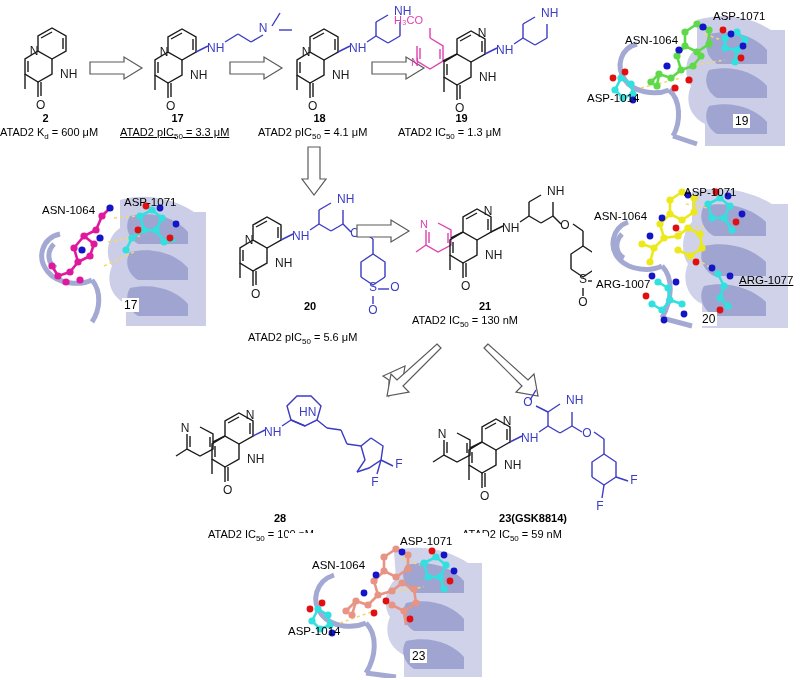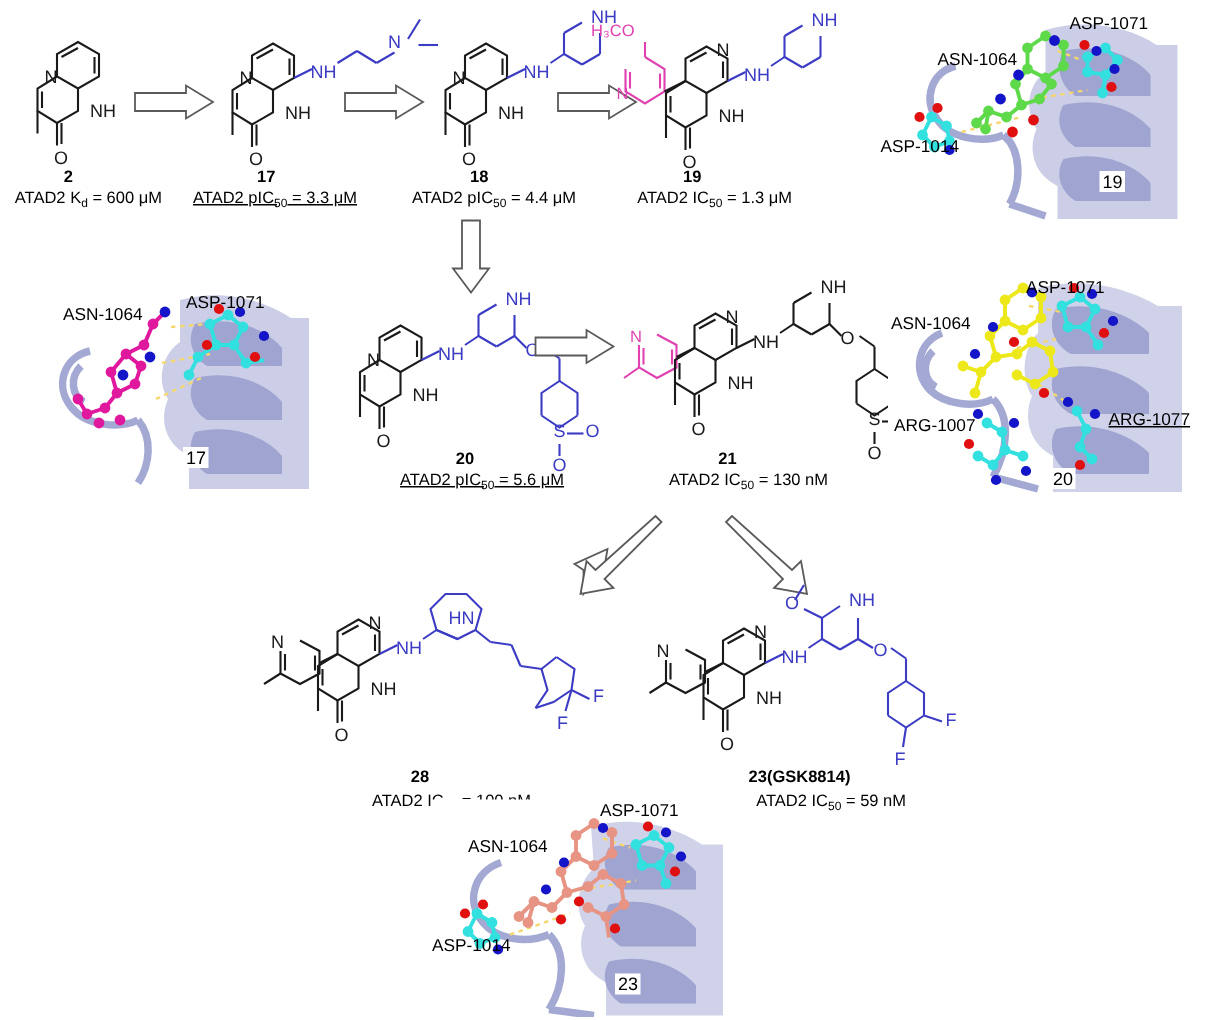--- a/index.html
+++ b/index.html
@@ -12,21 +12,21 @@
     font-family: "Liberation Sans", sans-serif;
     overflow: hidden;
     color: #000;
   }
   .abs { position: absolute; }
   .cmpd-label {
     font-size: 11px; font-weight: bold; text-align: center;
     white-space: nowrap;
   }
   .activity {
-    font-size: 11px; text-align: right; white-space: nowrap;
+    font-size: 11px; text-align: left; white-space: nowrap;
   }
   .activity sub, .cmpd-label sub { font-size: 8px; }
   svg { display: block; overflow: visible; }
   .struct-svg text { font-family: "Liberation Sans", sans-serif; }
   .inset {
     position: absolute;
     background: #ffffff;
     overflow: hidden;
   }
   .inset svg { position: absolute; top:0; left:0; }
@@ -148,21 +148,21 @@
     <path d="M96 39 L84 32"></path>
   </g>
   <text x="57" y="48" font-size="12" fill="#3b3bc4">NH</text>
   <text x="102" y="11" font-size="12" fill="#3b3bc4">NH</text>
 </svg>
 </div>
 <div class="abs cmpd-label" style="left:282px; top:112px; width:75px;">
   <span>18</span>
 </div>
 <div class="abs activity" style="left:258px; top:126px; width:126px;">
-  <span>ATAD2  pIC</span><sub>50</sub><span> = 4.4 μM</span>
+  <span>ATAD2  pIC</span><sub>50</sub><span> = 4.1 μM</span>
 </div>
 
 <div class="abs" style="left:370px; top:55px;">
 <svg width="56" height="26" viewBox="0 0 56 26">
   <path d="M2 7 L36 7 L36 2 L54 13 L36 24 L36 19 L2 19 Z" fill="#ffffff" stroke="#5a5a5a" stroke-width="1.2"></path>
 </svg>
 </div>
 
 <div class="abs" style="left:395px; top:4px;">
 <svg class="struct-svg" width="185" height="122" viewBox="0 0 185 122">
@@ -426,21 +426,21 @@
   <text x="102" y="11" font-size="12" fill="#3b3bc4">NH</text>
   <text x="120" y="45" font-size="12" fill="#3b3bc4" text-anchor="middle">O</text>
   <text x="138" y="99" font-size="12" fill="#3b3bc4" text-anchor="middle">S</text>
   <text x="160" y="99" font-size="12" fill="#3b3bc4" text-anchor="middle">O</text>
   <text x="138" y="122" font-size="12" fill="#3b3bc4" text-anchor="middle">O</text>
 </svg>
 </div>
 <div class="abs cmpd-label" style="left:280px; top:300px; width:60px;">
   <span>20</span>
 </div>
-<div class="abs activity" style="left:248px; top:314px; width:128px;text-decoration:underline;">
+<div class="abs activity" style="left:248px; top:331px; width:128px;">
   <span>ATAD2  pIC</span><sub>50</sub><span> = 5.6 μM</span>
 </div>
 
 <div class="abs" style="left:355px; top:218px;">
 <svg width="56" height="26" viewBox="0 0 56 26">
   <path d="M2 7 L36 7 L36 2 L54 13 L36 24 L36 19 L2 19 Z" fill="#ffffff" stroke="#5a5a5a" stroke-width="1.2"></path>
 </svg>
 </div>
 
 <div class="abs" style="left:418px; top:192px;">

